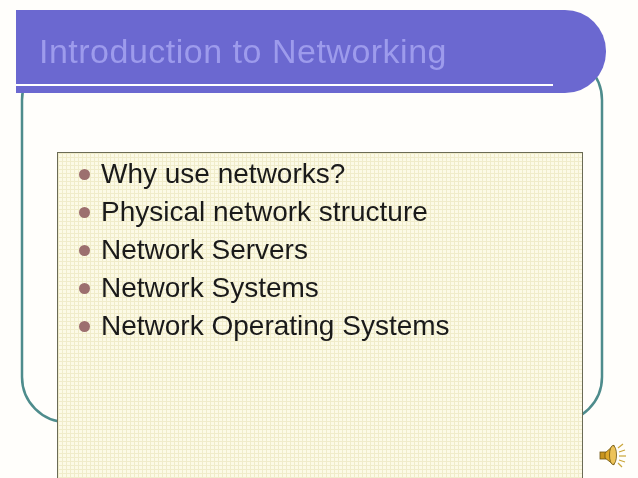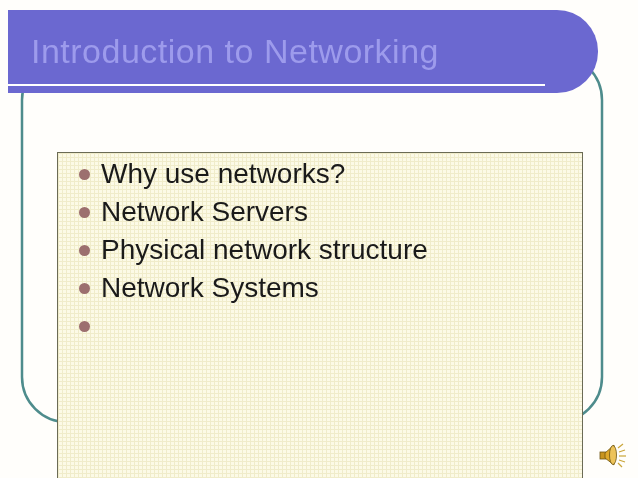--- a/index.html
+++ b/index.html
@@ -18,21 +18,21 @@
   
   .frame-svg {
     position: absolute; left: 0; top: 0;
     width: 638px; height: 478px;
     z-index: 1;
   }
 
   
   .banner {
     position: absolute;
-    left: 8px; top: 10px;
+    left: 16px; top: 10px;
     width: 590px; height: 83px;
     background: var(--banner, #6b68d0);
     border-radius: 0 41px 41px 0;
     z-index: 2;
   }
   .banner .title {
     position: absolute;
     left: 23px; top: 0; height: 100%;
     display: flex; align-items: center;
     font-size: 34px;
@@ -108,32 +108,33 @@
   </div>
 
   <div class="content-panel">
     <ul class="bullet-list">
       <li>
         <span class="dot"></span>
         <span class="bullet-text">Why use networks?</span>
       </li>
       <li>
         <span class="dot"></span>
-        <span class="bullet-text">Network Servers</span>
+        <span class="bullet-text">Physical network structure</span>
       </li>
       <li>
         <span class="dot"></span>
-        <span class="bullet-text">Physical network structure</span>
+        <span class="bullet-text">Network Servers</span>
       </li>
       <li>
         <span class="dot"></span>
         <span class="bullet-text">Network Systems</span>
       </li>
       <li>
         <span class="dot"></span>
+        <span class="bullet-text">Network Operating Systems</span>
       </li>
     </ul>
   </div>
 
   <svg class="speaker" viewBox="0 0 32 30" xmlns="http://www.w3.org/2000/svg">
     <g stroke="#6e5510" stroke-width="0.8" fill="#dfa92a">
       <rect x="4" y="12" width="6" height="7" fill="#c8941f"></rect>
       <polygon points="9,13 9,18 18,25 18,5"></polygon>
       <ellipse cx="17" cy="15" rx="3.5" ry="9.5" fill="#edc35a"></ellipse>
     </g>

